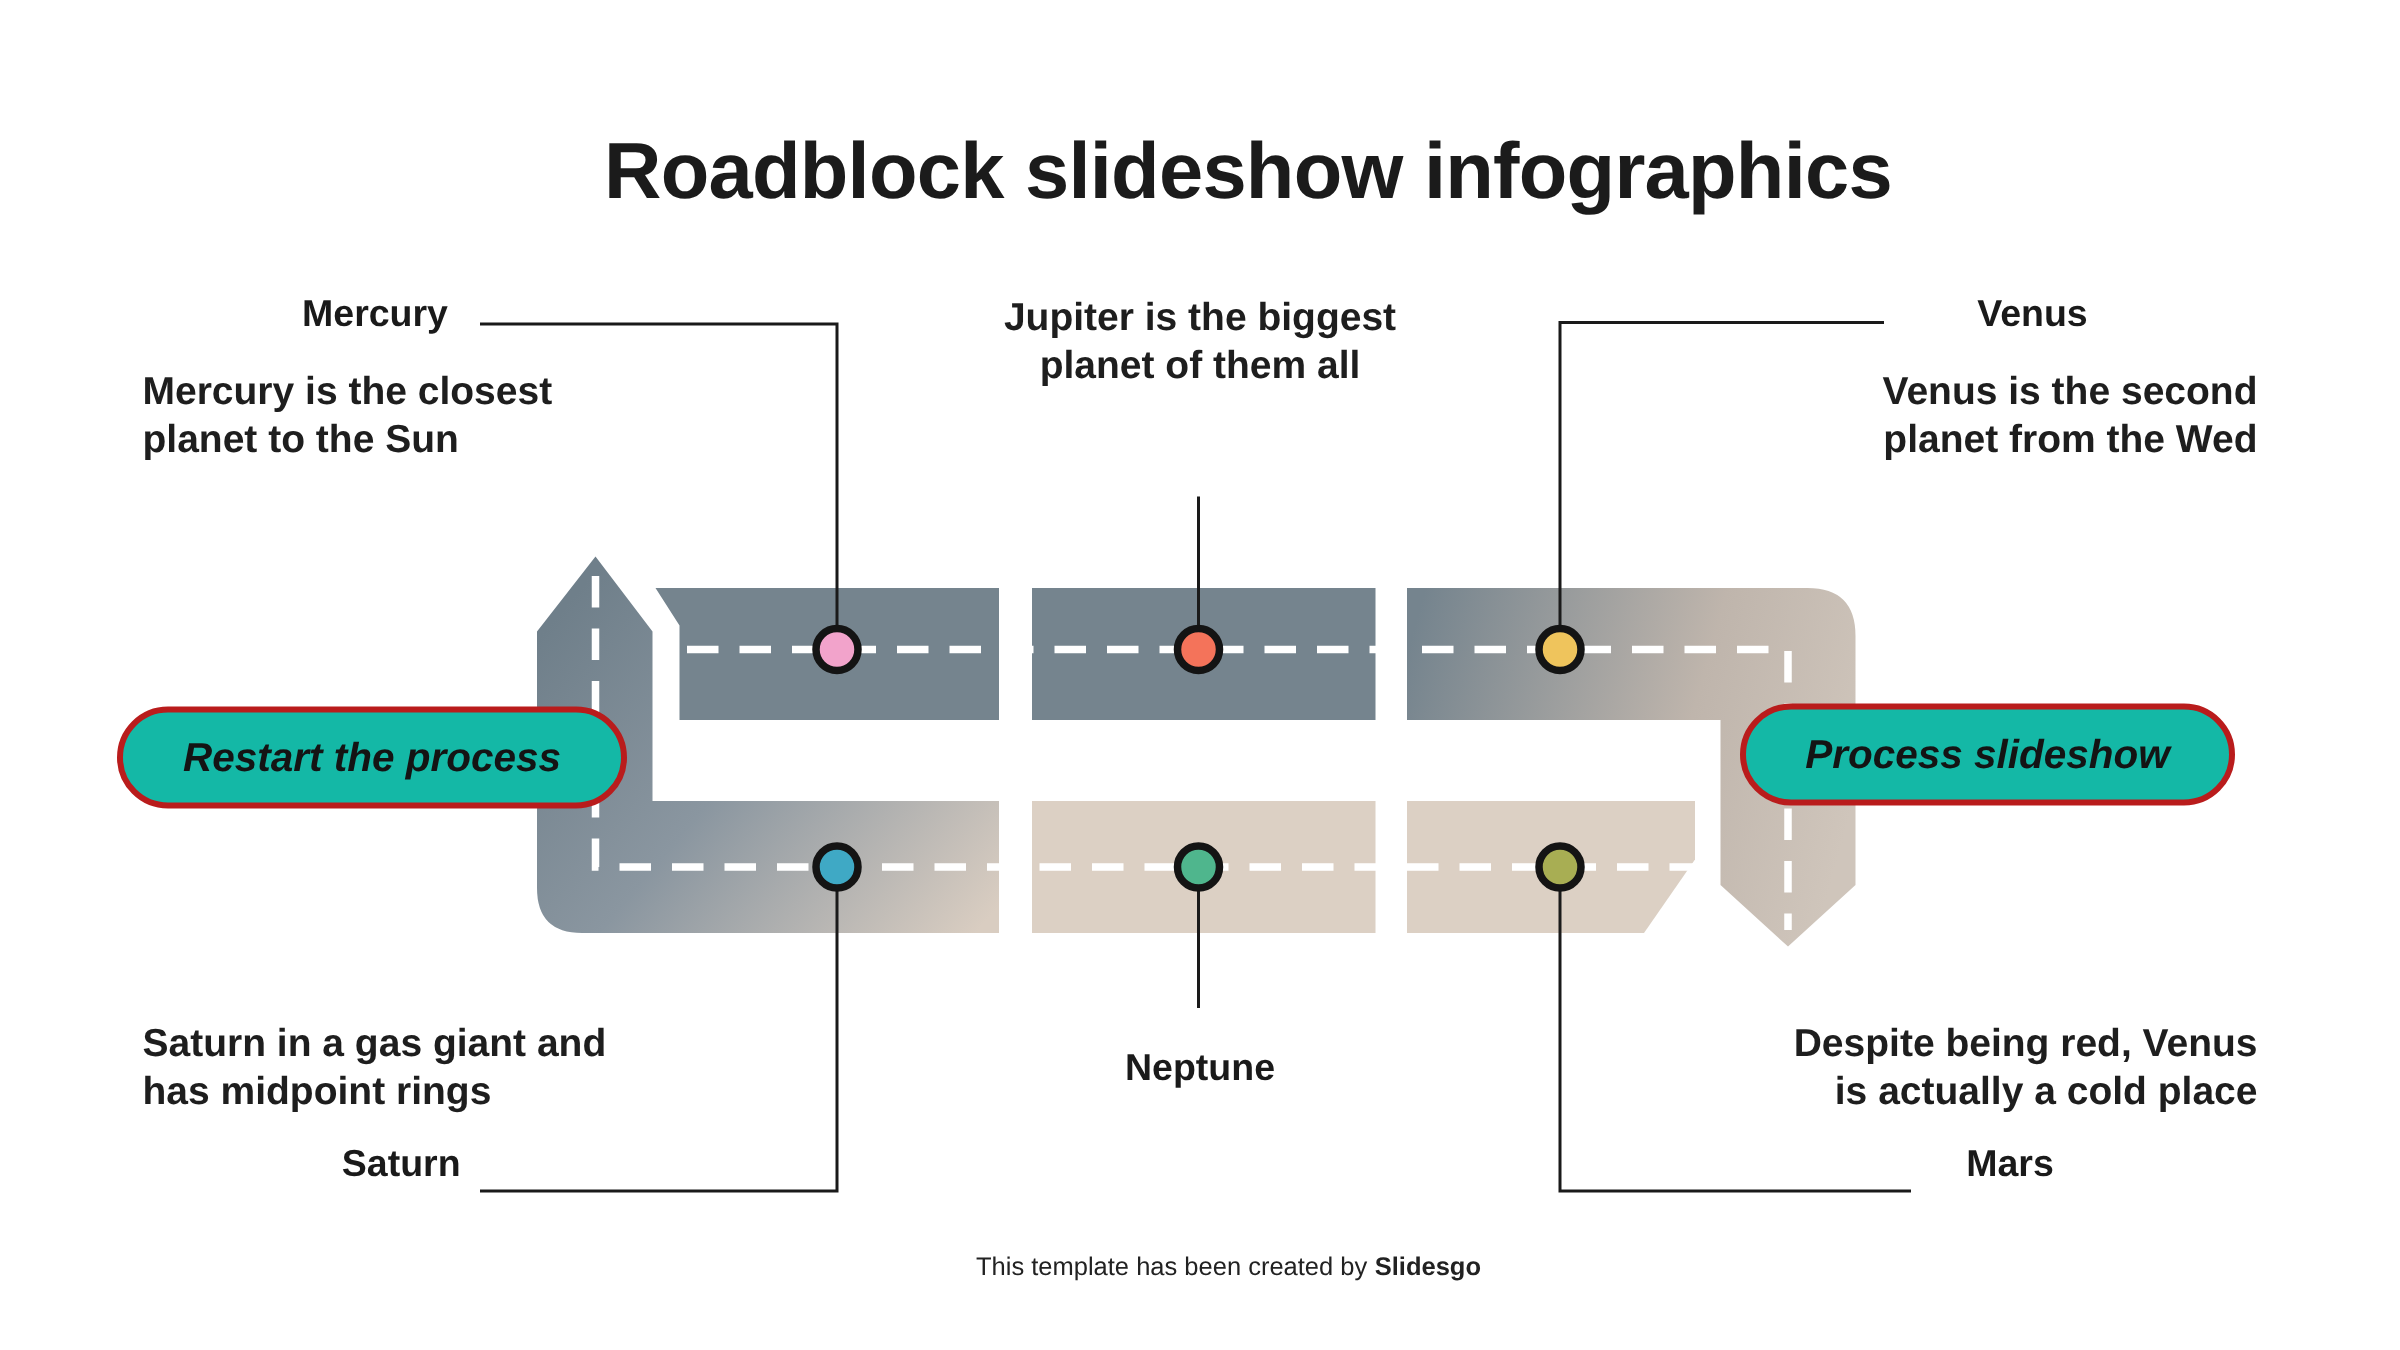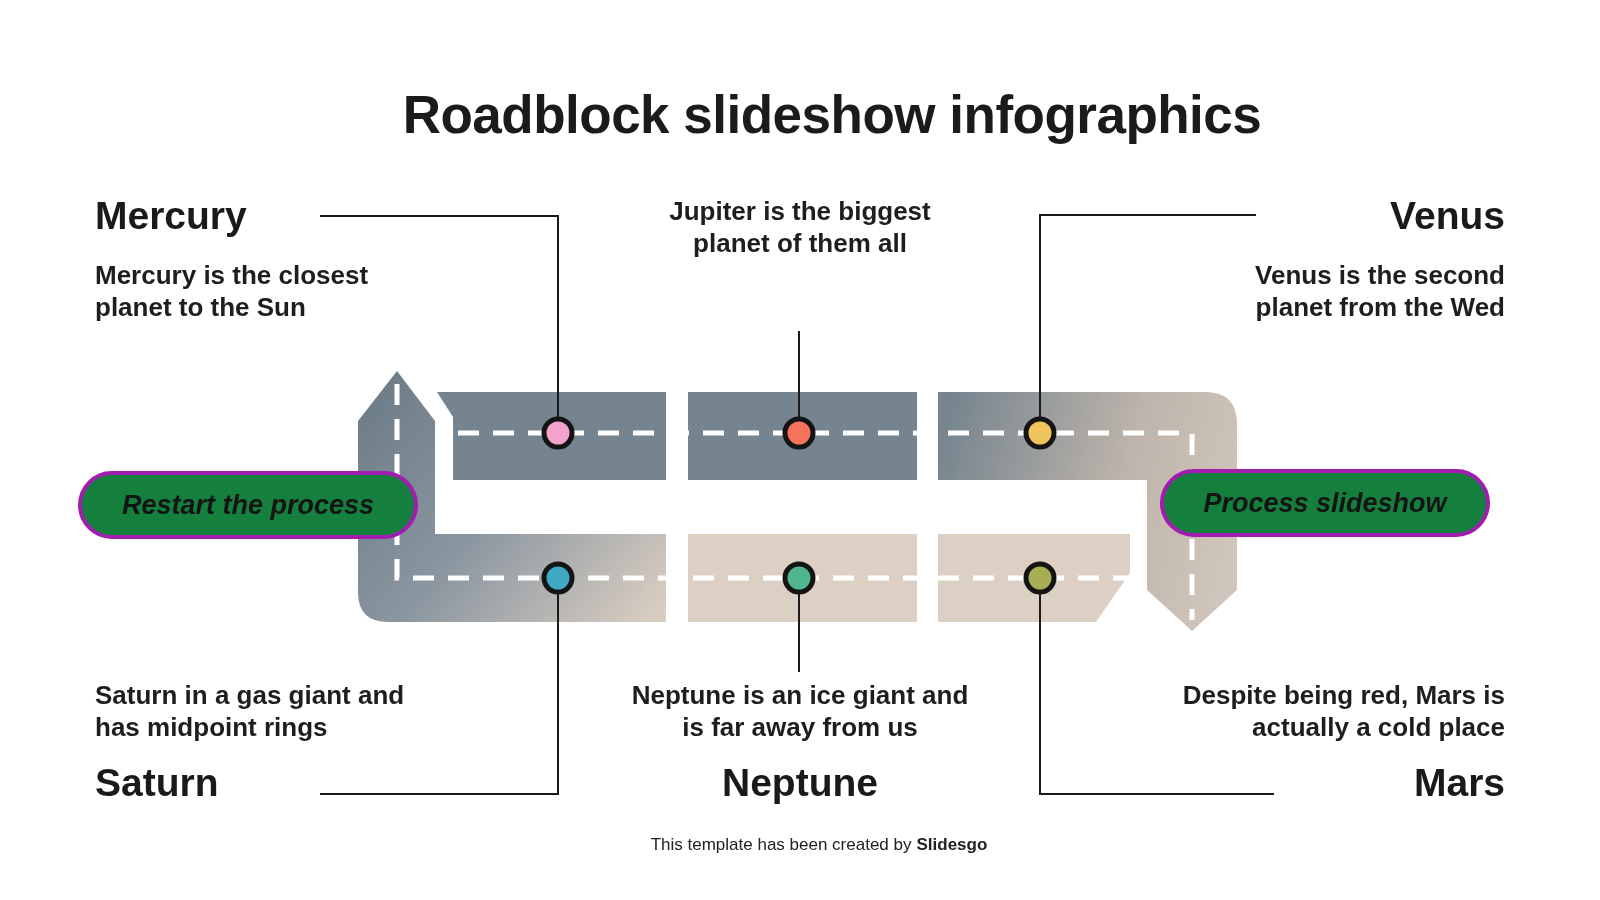--- a/index.html
+++ b/index.html
@@ -6,32 +6,32 @@
   .slide{
     position:relative;width:1600px;height:900px;overflow:hidden;background:#ffffff;
     font-family:"Liberation Sans",sans-serif;color:#1a1a1a;
   }
   .page-title{
     position:absolute;left:0;top:84px;width:1600px;margin:0;
     text-align:center;font-size:53px;font-weight:700;letter-spacing:-0.5px;color:#1b1b1b;padding-left:32px;
   }
   .road-svg{position:absolute;left:0;top:0;z-index:1;}
   .planet-card{position:absolute;z-index:3;}
-  .planet-card h2{margin:0;font-size:39px;font-weight:700;line-height:1.05;color:#1a1a1a;}
+  .planet-card h2{margin:0;font-size:25px;font-weight:700;line-height:1.05;color:#1a1a1a;text-align:center;}
   .planet-card p{margin:0;font-size:26px;font-weight:700;line-height:1.23;color:#1e1e1e;}
   .top-card h2{margin-bottom:23px;}
   .bottom-card h2{margin-top:19px;}
   .card-mercury{left:95px;top:196px;width:310px;text-align:left;}
   .card-jupiter{left:640px;top:196px;width:320px;text-align:center;}
   .card-venus{right:95px;top:196px;width:300px;text-align:right;}
   .card-saturn{left:95px;top:680px;width:345px;text-align:left;}
   .card-neptune{left:630px;top:680px;width:340px;text-align:center;}
   .card-mars{right:95px;top:680px;width:330px;text-align:right;}
   .pill{
-    position:absolute;z-index:4;height:60px;background:#15803d;border:4px solid #a21caf;
+    position:absolute;z-index:4;height:60px;background:#14b8a6;border:4px solid #b91c1c;
     border-radius:40px;display:flex;align-items:center;justify-content:center;
     font-size:27px;font-weight:700;font-style:italic;color:#141414;
   }
   .pill-restart{left:78px;top:471px;width:332px;}
   .pill-midpoint{left:1160px;top:469px;width:322px;}
   .footer{
     position:absolute;left:0;top:835px;width:1600px;z-index:3;
     text-align:center;font-size:17px;color:#222222;padding-left:19px;
   }
   .footer .brand{font-weight:700;margin-left:5px;}
@@ -95,25 +95,24 @@
   <div class="planet-card top-card card-venus">
     <h2>Venus</h2>
     <p>Venus is the second planet from the Wed</p>
   </div>
 
   <div class="planet-card bottom-card card-saturn">
     <p>Saturn in a gas giant and has midpoint rings</p>
     <h2>Saturn</h2>
   </div>
   <div class="planet-card bottom-card card-neptune">
-    <p>Neptune is an ice giant and is far away from us</p>
     <h2>Neptune</h2>
   </div>
   <div class="planet-card bottom-card card-mars">
-    <p>Despite being red, Mars is actually a cold place</p>
+    <p>Despite being red, Venus is actually a cold place</p>
     <h2>Mars</h2>
   </div>
 
   <div class="pill pill-restart">Restart the process</div>
   <div class="pill pill-midpoint">Process slideshow</div>
 
   <div class="footer">
     <span>This template has been created by</span><span class="brand">Slidesgo</span>
   </div>
 

